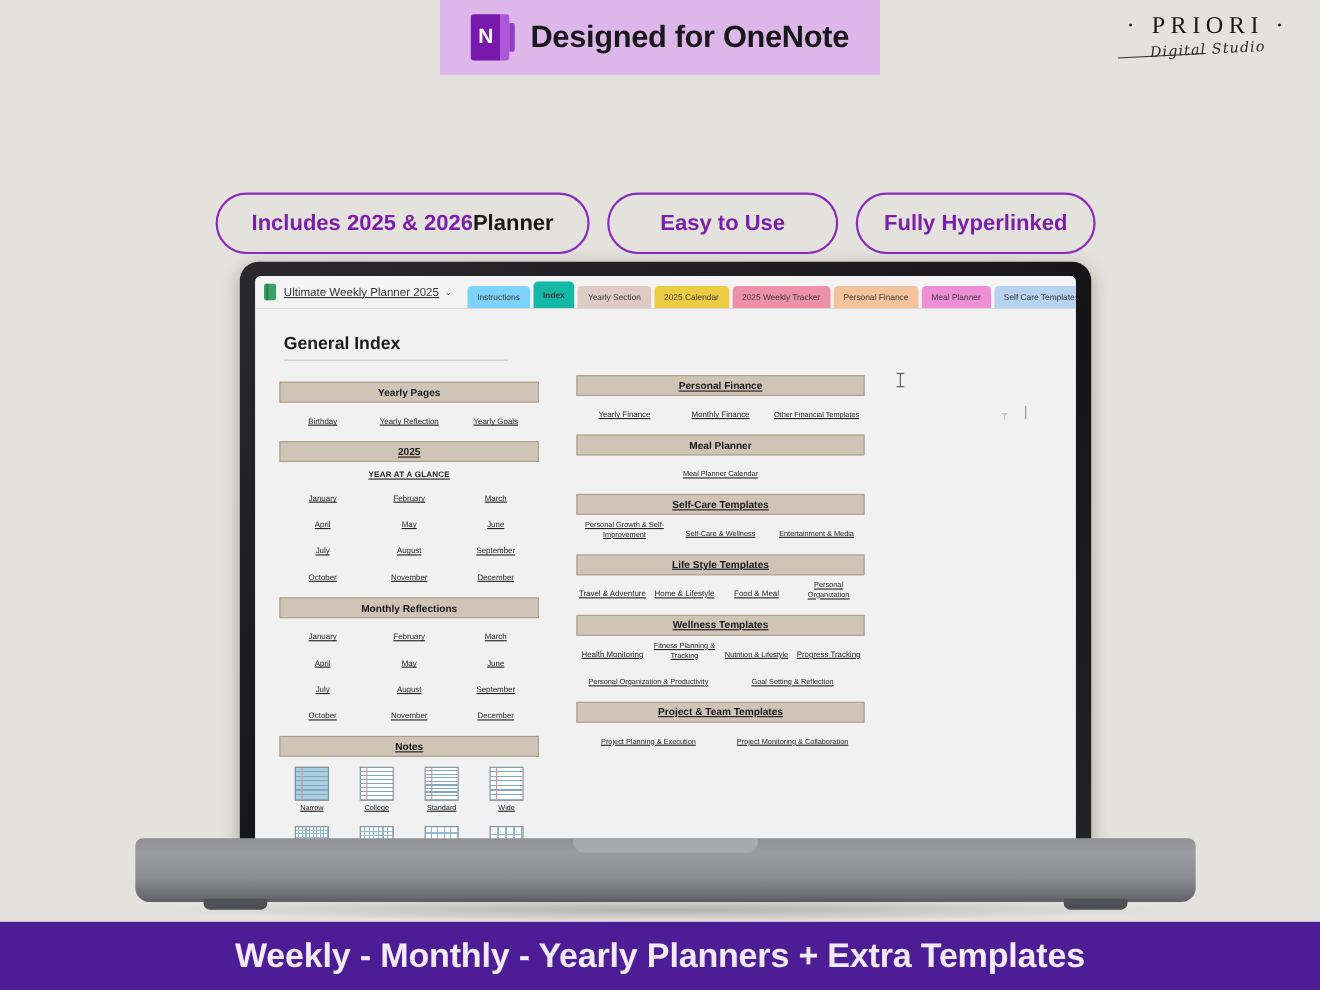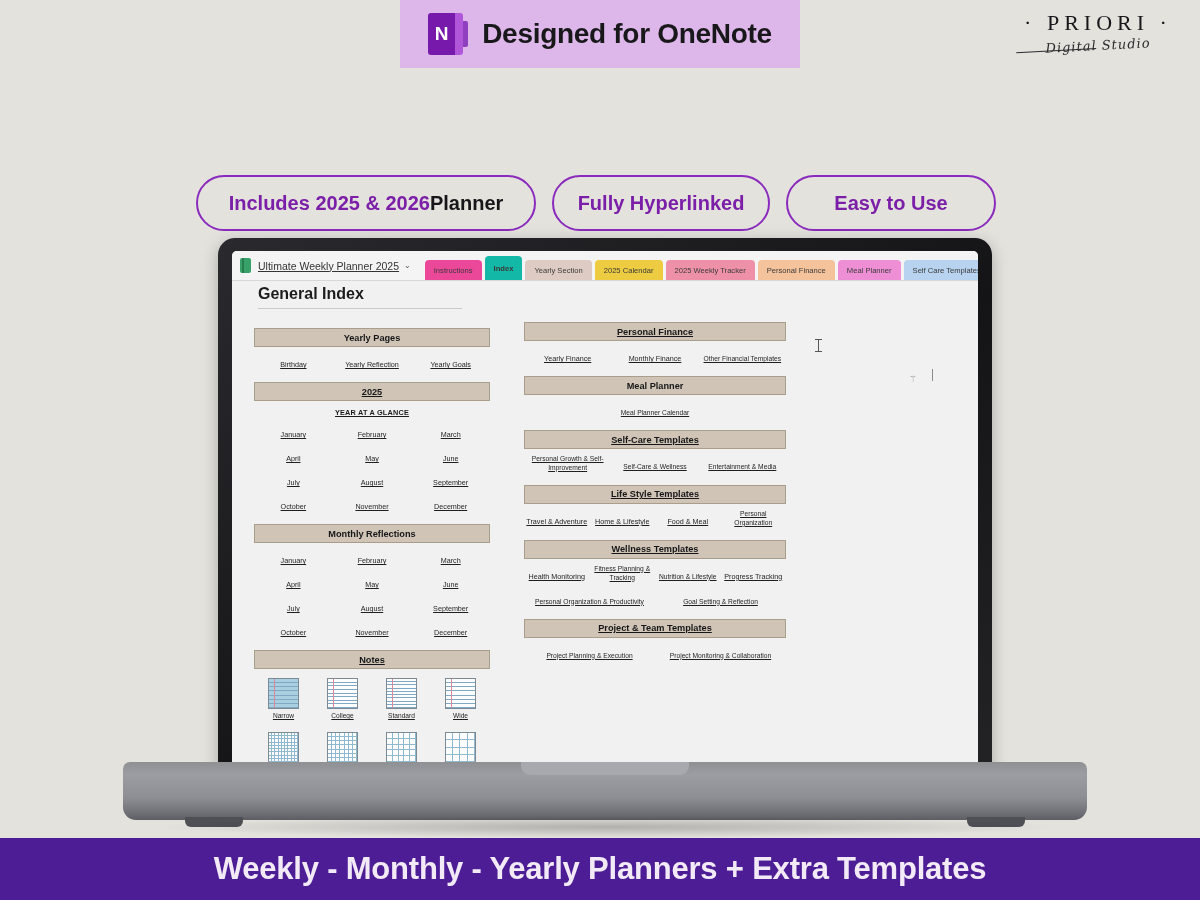--- a/index.html
+++ b/index.html
@@ -92,21 +92,21 @@
   .nb-name { font-size: 10.5px; color: #353535; margin-left: 7px; white-space: nowrap; text-decoration: underline; }
   .chev { margin-left: 5px; font-size: 8px; color: #555; }
   .tabs { display: flex; align-items: flex-end; gap: 3px; margin-left: 14px; height: 30px; flex: 1 1 auto; }
   .tab {
     height: 21px; border-radius: 4px 4px 0 0; padding: 0 9px;
     display: flex; align-items: center; justify-content: center;
     font-size: 7.6px; color: #3a3a3a; white-space: nowrap; align-self: flex-end;
   }
   .tab.active { height: 25px; font-weight: 700; }
 
-  .page { height: 486px; background: #f1f1f1; position: relative; padding: 4px 0 0 0; }
+  .page { height: 486px; background: #f1f1f1; position: relative; padding: 23px 0 0 0; }
   .page-title { margin-left: 26px; font-size: 16px; font-weight: 700; color: #1c1c1c; }
   .title-rule { margin: 5px 0 0 26px; width: 204px; height: 1px; background: #c9c9c9; }
 
   .cols { display: flex; padding: 8px 22px 0 22px; gap: 34px; }
   .col-l { width: 236px; } .col-r { width: 262px; margin-top: -6px; }
 
   .sec-head {
     background: #cfc4b5; border: 1px solid #a99d8c; color: #17171a;
     font-size: 9.2px; font-weight: 700; text-align: center;
     padding: 3.5px 0; margin-top: 11px;
@@ -161,38 +161,38 @@
       <span class="rule"></span>
       <span>Digital Studio</span>
     </div>
   </div>
 
   <div class="pills">
     <div class="pill" id="pill-1">
       <span>Includes 2025 &amp; 2026 </span>
         <span class="dark">Planner</span>
     </div>
+    <div class="pill" id="pill-3">
+      <span>Easy to Use</span>
+    </div>
     <div class="pill" id="pill-2">
       <span>Fully Hyperlinked</span>
-    </div>
-    <div class="pill" id="pill-3">
-      <span>Easy to Use</span>
     </div>
   </div>
 
   <div class="laptop">
     <div class="lid">
       <div class="screen">
 
         <div class="app-top">
           <span class="nb-icon"></span>
           <span class="nb-name">Ultimate Weekly Planner 2025</span>
           <span class="chev">⌄</span>
           <div class="tabs" id="tab-strip">
-              <div class="tab" style="background: #ec4899;">
+              <div class="tab" style="background: #7dd3fc;">
                 <span>Instructions</span>
               </div>
               <div class="tab active" style="background: #14b8a6;">
                 <span>Index</span>
               </div>
               <div class="tab" style="background: rgb(222, 203, 195);">
                 <span>Yearly Section</span>
               </div>
               <div class="tab" style="background: rgb(237, 204, 65);">
                 <span>2025 Calendar</span>

